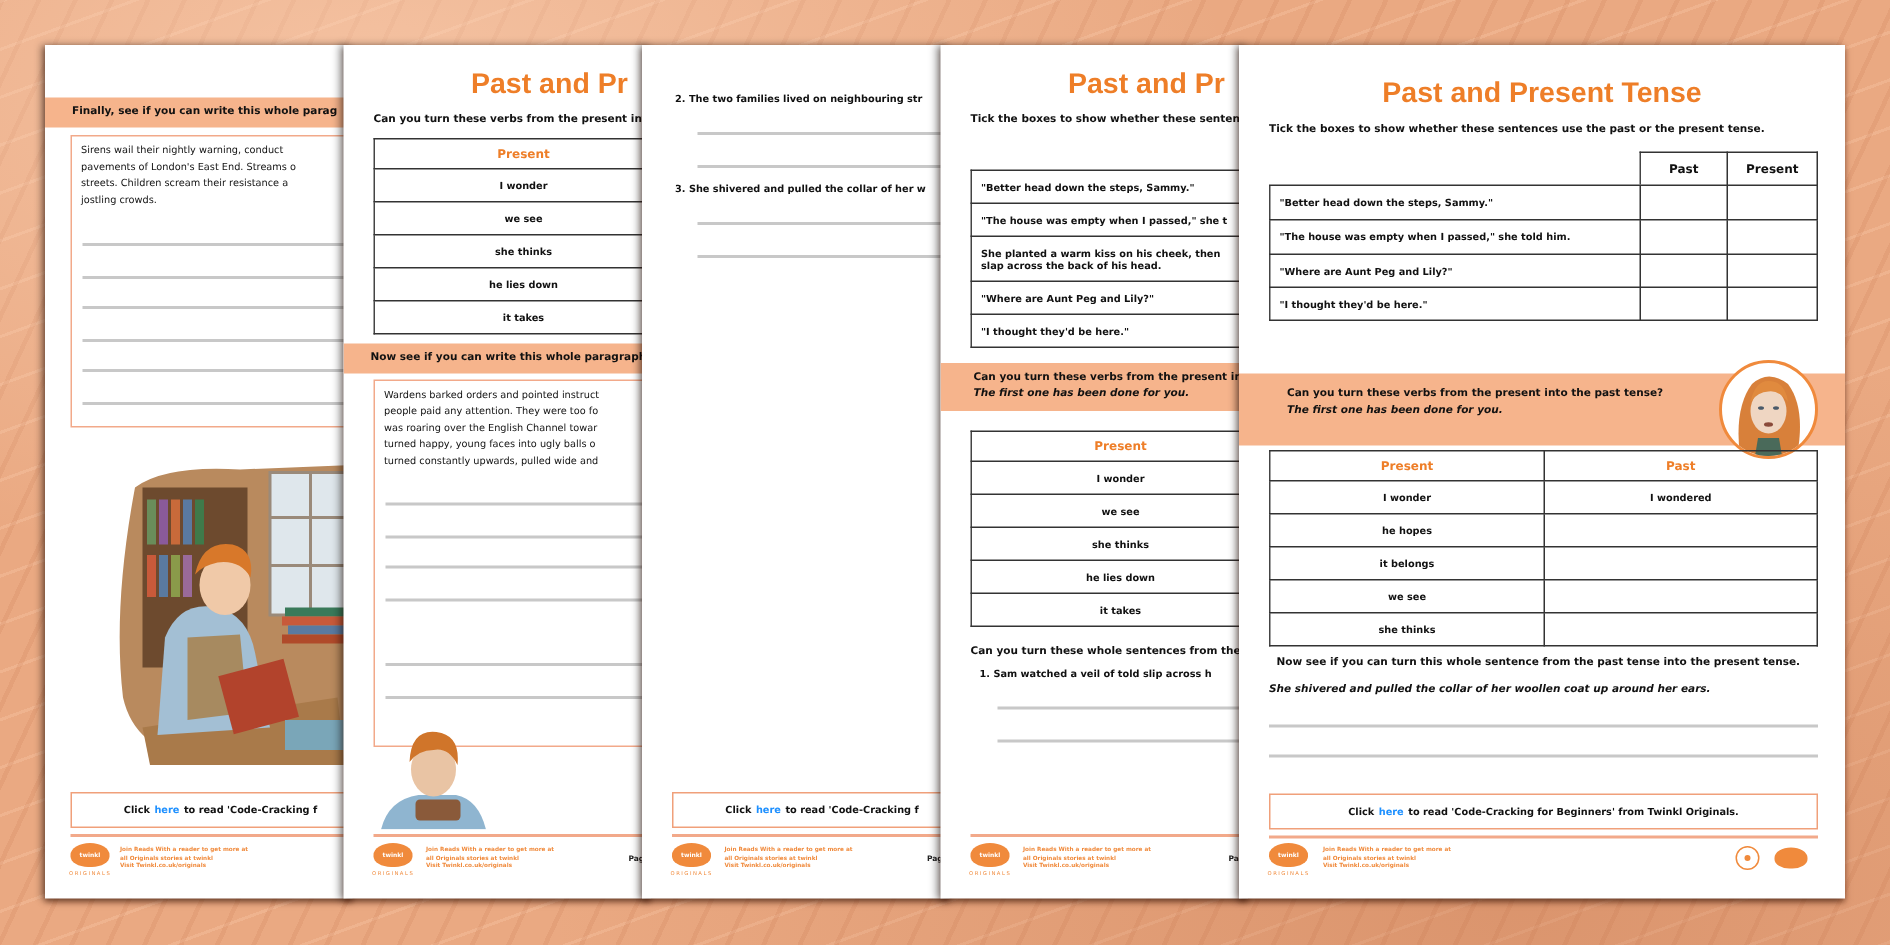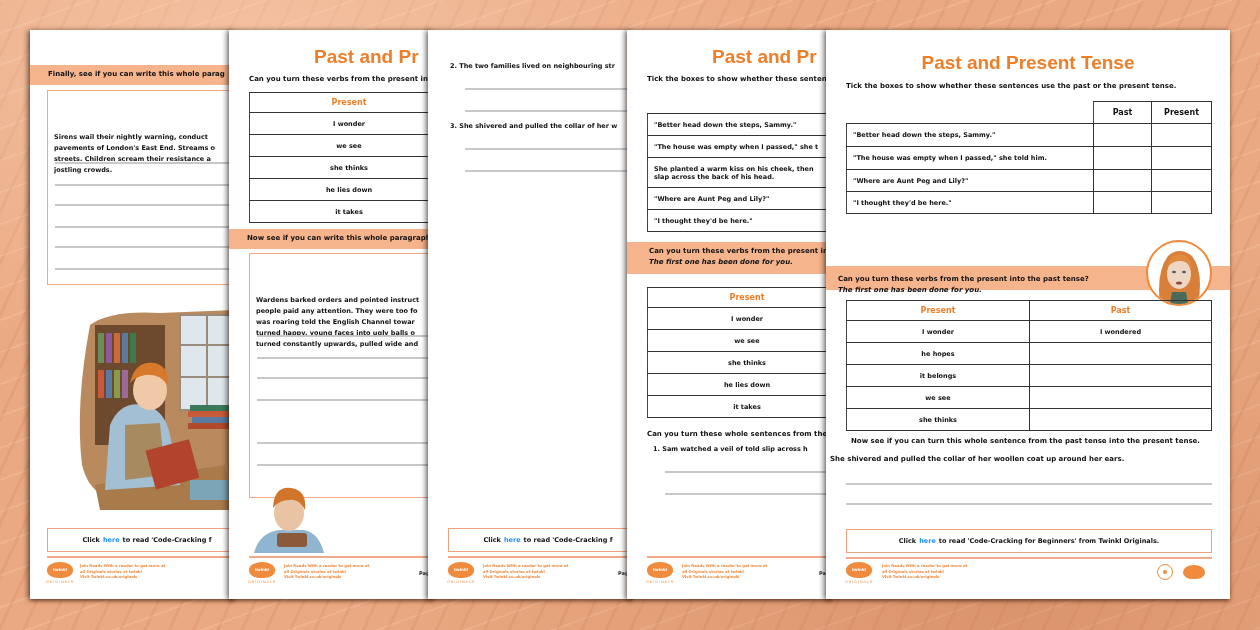--- a/index.html
+++ b/index.html
@@ -46,21 +46,21 @@
     position: absolute; left: 0; right: 0;
     background: #f6b48c; font-size: 7px; font-weight: bold; color: #111;
     padding: 4px 0 4px 18px; line-height: 11px;
   }
   table.grid { position: absolute; border-collapse: collapse; font-size: 6.5px; font-weight: bold; color: #111; }
   table.grid td, table.grid th { border: 1.5px solid #333; border-left-color:#444; }
   table.grid th { color: #ee7e28; font-size: 8px; height: 20px; }
   table.grid td.c { text-align: center; }
   table.grid td.l { text-align: left; padding-left: 6px; }
   .wline { position: absolute; height: 1.5px; background: #c8c8c8; }
-  .para { position: absolute; font-size: 6.5px; font-weight: bold; line-height: 11px; color: #111; margin-top: 37px; }
+  .para { position: absolute; font-size: 6.5px; font-weight: normal; line-height: 11px; color: #111; }
   .box {
     position: absolute; border: 1.5px solid #f2a98a; background: #fff;
   }
   .click-box {
     position: absolute; border: 1.5px solid #f0a07a; height: 24px;
     font-size: 6.5px; font-weight: bold; color: #111;
     display: flex; align-items: center; justify-content: center; white-space: nowrap; overflow: hidden;
   }
   .click-box .here { color: #1e90ff; margin: 0 3px; }
   .footer-rule { position: absolute; height: 2px; background: #f2a98a; }
@@ -181,21 +181,21 @@
         </tr>
   </tbody>
     </table>
   <div class="band" style="top:199px;height:20px;">
     <span>Now see if you can write this whole paragraph</span>
   </div>
   <div class="box" style="left:20px;top:223px;width:200px;height:245px;"></div>
   <div class="para" style="left:27px;top:228px;width:190px;">
     <div>Wardens barked orders and pointed instruct</div>
     <div>people paid any attention. They were too fo</div>
-    <div>was roaring told the English Channel towar</div>
+    <div>was roaring over the English Channel towar</div>
     <div>turned happy, young faces into ugly balls o</div>
     <div>turned constantly upwards, pulled wide and</div>
   </div>
   <div class="wline" style="left:28px;width:180px;top:305px"></div>
   <div class="wline" style="left:28px;width:180px;top:327px"></div>
   <div class="wline" style="left:28px;width:180px;top:347px"></div>
   <div class="wline" style="left:28px;width:180px;top:369px"></div>
   <div class="wline" style="left:28px;width:180px;top:412px"></div>
   <div class="wline" style="left:28px;width:180px;top:434px"></div>
 
@@ -349,21 +349,21 @@
           <td></td>
     </tr>
     <tr style="height:22px">
       <td class="l">"I thought they'd be here."</td>
       <td></td>
           <td></td>
     </tr>
   </tbody>
     </table>
 
-  <div class="band" style="top:236px;height:24px;padding:8px 0 0 12px;">
+  <div class="band" style="top:219px;height:48px;padding:8px 0 0 32px;">
     <div>Can you turn these verbs from the present into the past tense?</div>
     <div style="font-style:italic">The first one has been done for you.</div>
   </div>
   <div class="avatar-ring" style="left:320px;top:210px;">
     <svg width="62" height="62" viewBox="0 0 62 62">
       <path d="M12 62 Q8 30 20 14 Q31 4 44 14 Q56 30 50 62Z" fill="#d8803a"></path>
       <ellipse cx="31" cy="32" rx="12" ry="15" fill="#efd6c2"></ellipse>
       <path d="M19 26 Q22 12 31 12 Q42 12 44 26 Q38 18 31 19 Q24 19 19 26Z" fill="#e08a3e"></path>
       <ellipse cx="26" cy="30" rx="2" ry="1.2" fill="#4a5a6a"></ellipse>
       <ellipse cx="36" cy="30" rx="2" ry="1.2" fill="#4a5a6a"></ellipse>
@@ -395,21 +395,21 @@
       <td class="c"></td>
     </tr>
     <tr style="height:22px">
       <td class="c">she thinks</td>
       <td class="c"></td>
     </tr>
   </tbody>
     </table>
 
   <div class="instr" style="left:25px;top:407px;">Now see if you can turn this whole sentence from the past tense into the present tense.</div>
-  <div class="instr" style="left:4px;top:425px;">She shivered and pulled the collar of her woollen coat up around her ears.</div>
+  <div class="instr" style="left:20px;top:425px;font-style:italic;">She shivered and pulled the collar of her woollen coat up around her ears.</div>
   <div class="wline" style="left:20px;width:366px;top:453px"></div>
   <div class="wline" style="left:20px;width:366px;top:473px"></div>
 
   <div class="click-box" style="left:20px;top:499px;width:366px;">
     <span>Click</span>
     <span class="here">here</span>
     <span>to read 'Code-Cracking for Beginners' from Twinkl Originals.</span>
   </div>
   <div class="footer-rule" style="left:20px;width:366px;top:527px;"></div>
   <div class="logo" style="left:20px;top:532px;">twinkl</div>

